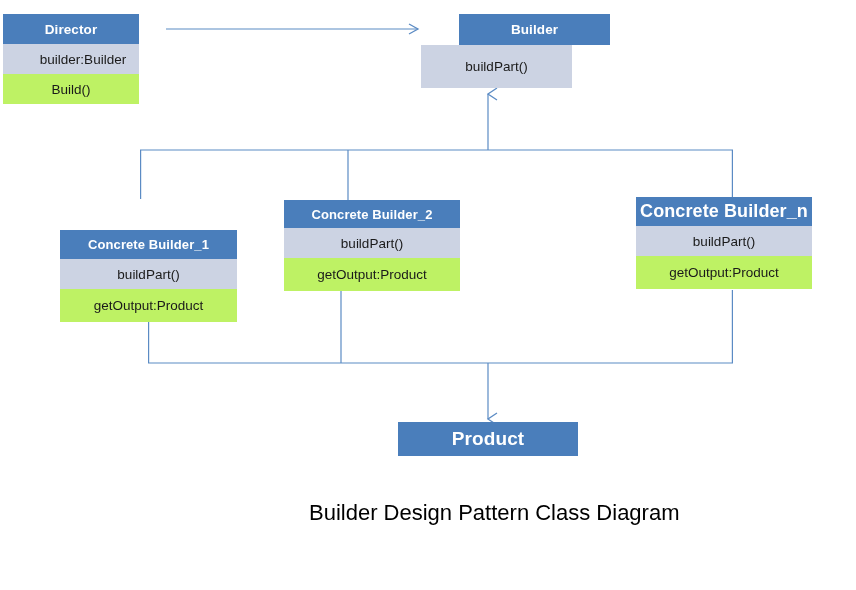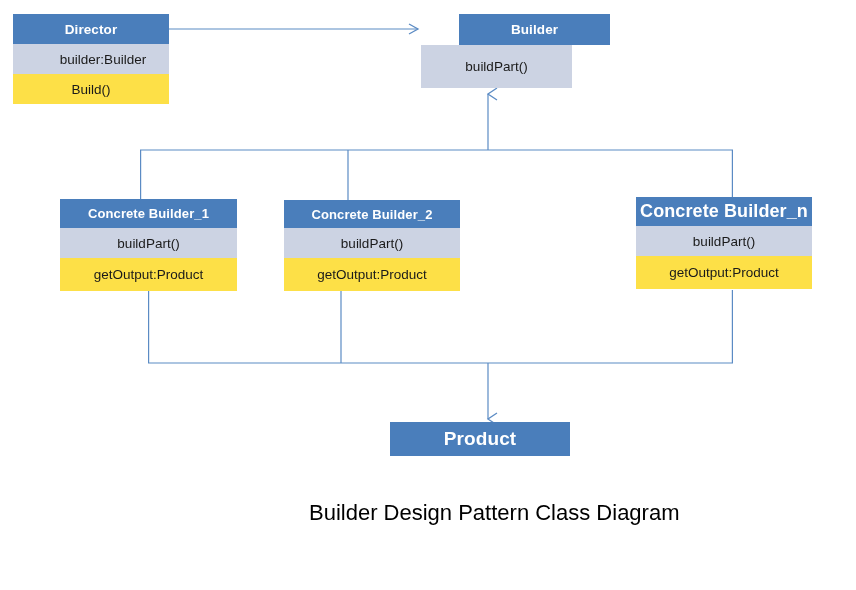--- a/index.html
+++ b/index.html
@@ -45,21 +45,21 @@
     color: #1a1a1a;
     text-align: center;
     display: flex;
     align-items: center;
     justify-content: center;
   }
   .row-attr {
     background: #ccd3e3;
   }
   .row-op {
-    background: #fde047;
+    background: #bef264;
   }
   .caption {
     position: absolute;
     color: #000000;
     white-space: nowrap;
     font-weight: normal;
   }
 </style>
 </head>
 <body>
@@ -93,48 +93,48 @@
 
     <g>
       <line x1="148.6" y1="291" x2="148.6" y2="363" stroke="#5b8bc4" stroke-width="1.2"></line>
       <line x1="341" y1="291" x2="341" y2="363" stroke="#5b8bc4" stroke-width="1.2"></line>
       <line x1="732.4" y1="290" x2="732.4" y2="363" stroke="#5b8bc4" stroke-width="1.2"></line>
       <line x1="148" y1="363" x2="733" y2="363" stroke="#5b8bc4" stroke-width="1.2"></line>
       <line x1="488" y1="363" x2="488" y2="419" stroke="#5b8bc4" stroke-width="1.2" marker-end="url(#openArrowDown)"></line>
     </g>
   </svg>
 
-  <div class="uml-class" style="left:13px; top:14px; width:156px;">
+  <div class="uml-class" style="left:3px; top:14px; width:136px;">
     <div class="uml-header" style="height:30px; font-size:13.5px;">Director</div>
     <div class="uml-row row-attr" style="height:30px; font-size:13.5px;padding-left:24px;">builder:Builder</div>
     <div class="uml-row row-op" style="height:30px; font-size:13.5px;">Build()</div>
   </div>
 
   <div class="uml-class" style="left:421px; top:14px; width:151px;">
     <div class="uml-header" style="height:31px; font-size:13.5px;margin-left:38px;">Builder</div>
     <div class="uml-row row-attr" style="height:43px; font-size:13.5px;">buildPart()</div>
   </div>
 
   <div class="uml-class" style="left:60px; top:199px; width:177px;">
-    <div class="uml-header" style="height:29px; font-size:13px;">Concrete Builder_1</div>
+    <div class="uml-header" style="height:29px; font-size:13px;margin-top:31px;">Concrete Builder_1</div>
     <div class="uml-row row-attr" style="height:30px; font-size:13.5px;">buildPart()</div>
     <div class="uml-row row-op" style="height:33px; font-size:13.5px;">getOutput:Product</div>
   </div>
 
   <div class="uml-class" style="left:284px; top:200px; width:176px;">
     <div class="uml-header" style="height:28px; font-size:13px;">Concrete Builder_2</div>
     <div class="uml-row row-attr" style="height:30px; font-size:13.5px;">buildPart()</div>
     <div class="uml-row row-op" style="height:33px; font-size:13.5px;">getOutput:Product</div>
   </div>
 
   <div class="uml-class" style="left:636px; top:197px; width:176px;">
     <div class="uml-header" style="height:29px; font-size:18px;">Concrete Builder_n</div>
     <div class="uml-row row-attr" style="height:30px; font-size:13.5px;">buildPart()</div>
     <div class="uml-row row-op" style="height:33px; font-size:13.5px;">getOutput:Product</div>
   </div>
 
-  <div class="uml-class" style="left:390px; top:422px; width:180px;">
+  <div class="uml-class" style="left:398px; top:422px; width:180px;">
     <div class="uml-header" style="height:34px; font-size:19px;">Product</div>
   </div>
 
   <div class="caption" style="left:309px; top:500px; font-size:22px;">Builder Design Pattern Class Diagram</div>
 
 </div>
 
 </body></html>

